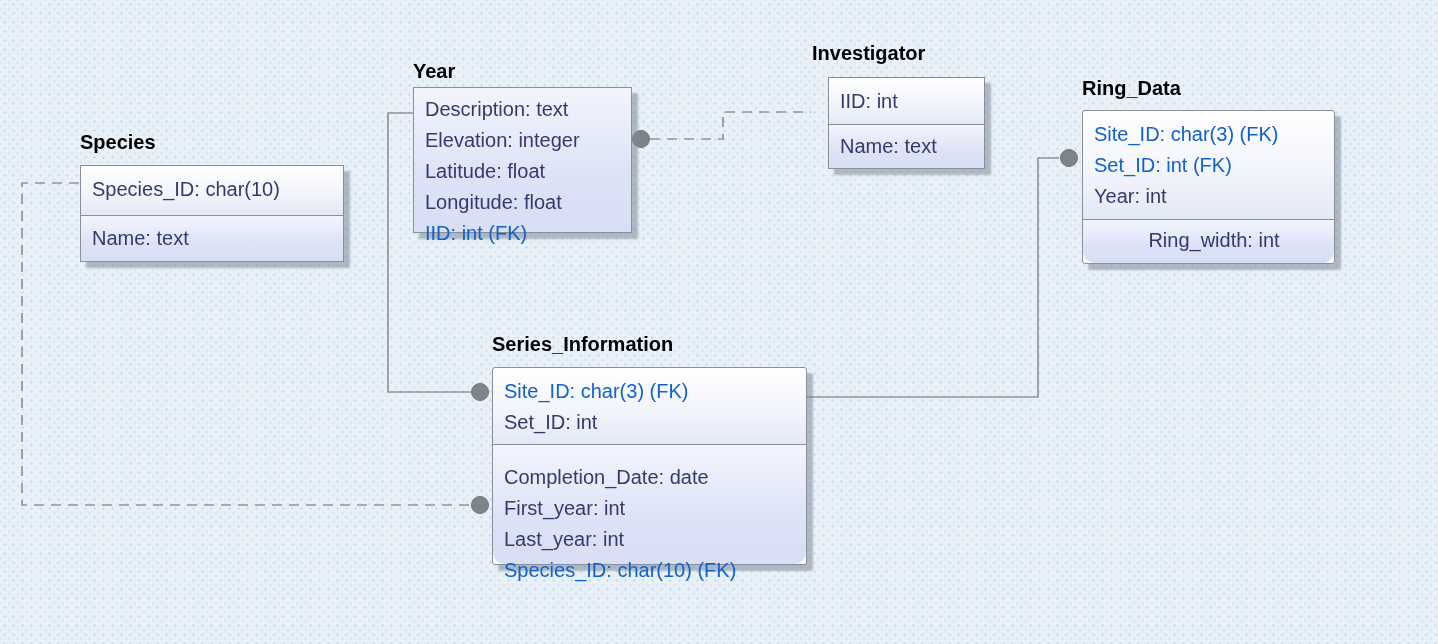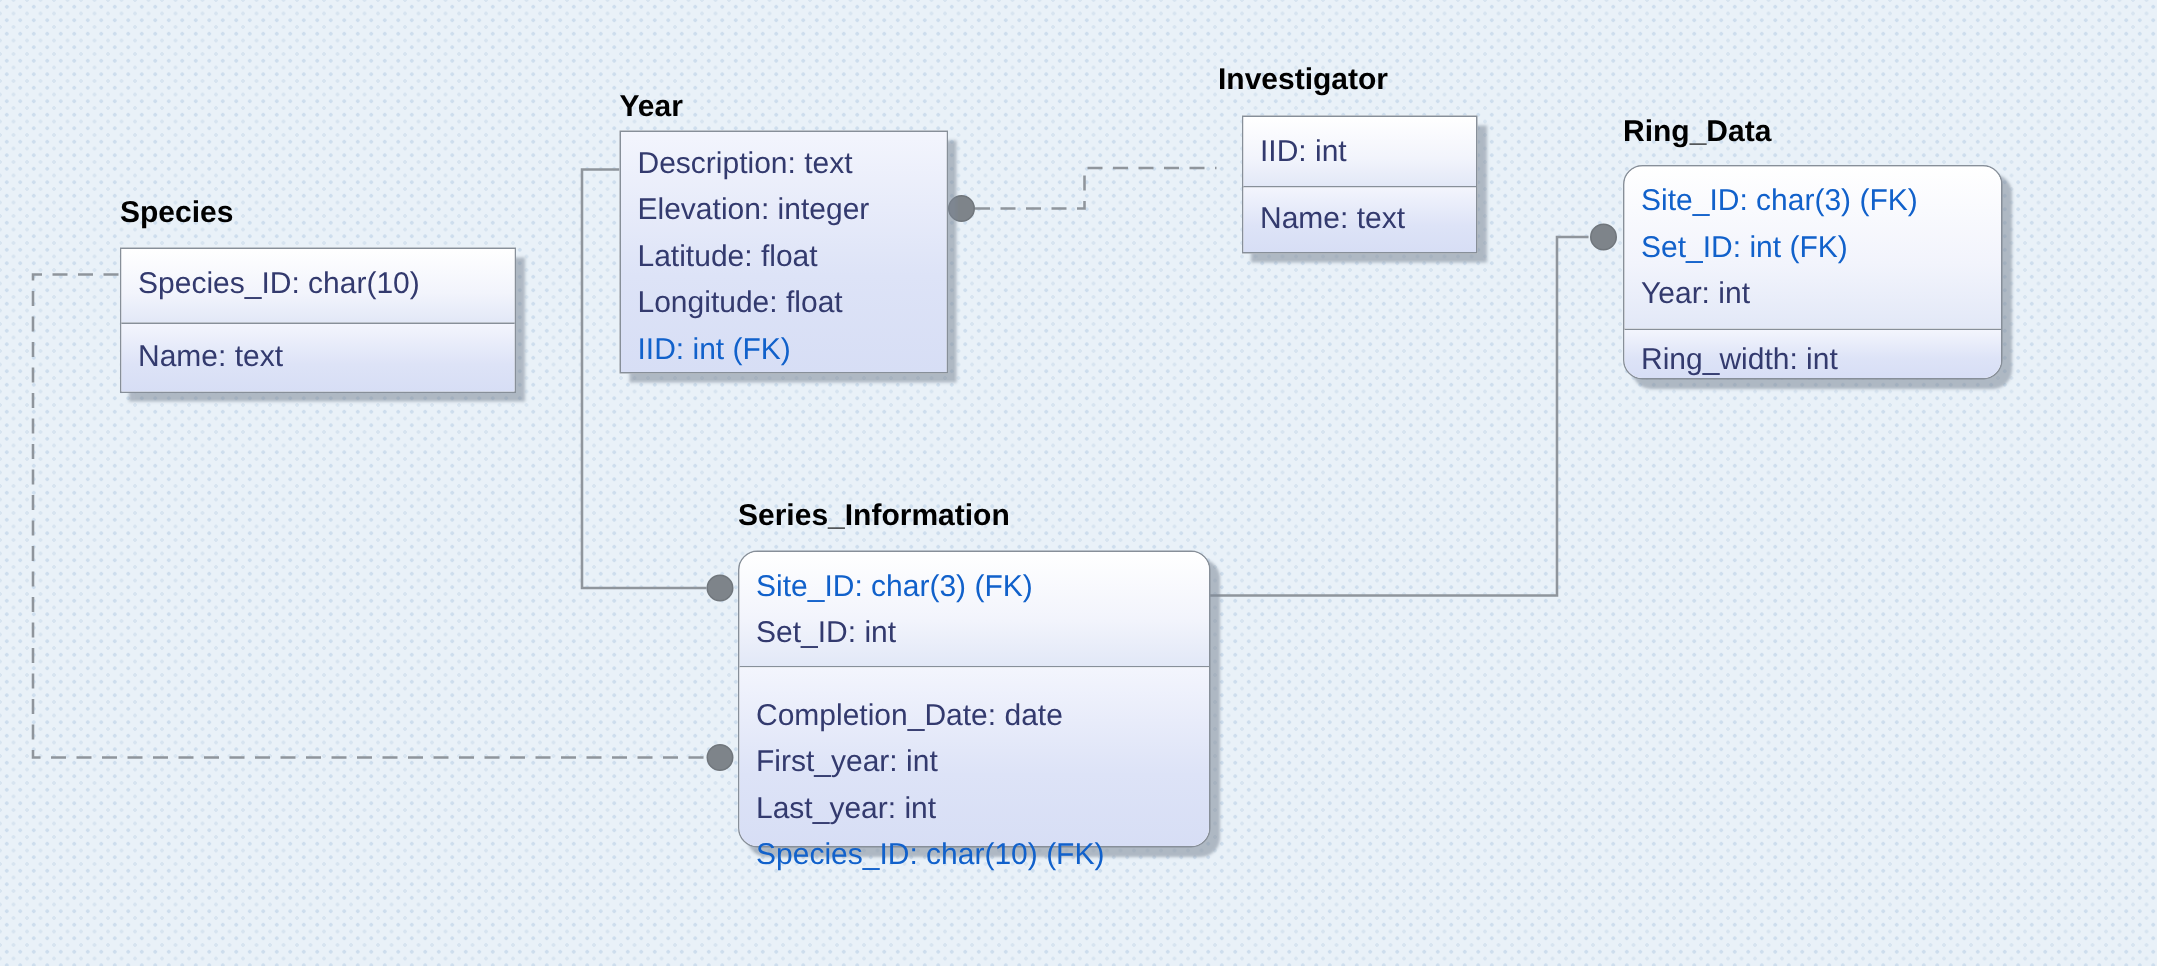--- a/index.html
+++ b/index.html
@@ -27,21 +27,21 @@
     position:absolute;z-index:3;
     font-size:20px;font-weight:bold;color:#000000;
     white-space:nowrap;
   }
   .entity{
     position:absolute;z-index:2;
     border:1px solid #878f99;
     box-shadow:6px 6px 2px rgba(125,137,152,0.55);
     background:#ffffff;
   }
-  .entity.rounded{border-radius:13px;}
+  .entity.rounded{border-radius:3px;}
   .entity .hdr{
     background:linear-gradient(180deg,#ffffff 0%,#f2f4fc 60%,#e2e8f7 100%);
     border-bottom:1px solid #878f99;
     box-sizing:border-box;
   }
   .entity .bod{
     background:linear-gradient(180deg,#f3f5fd 0%,#dde3f7 60%,#d7def5 100%);
     box-sizing:border-box;
   }
   .entity.rounded .hdr{border-radius:12px 12px 0 0;}
@@ -55,31 +55,31 @@
 
   
   #t-species{left:80px;top:131px;}
   #e-species{left:80px;top:165px;width:262px;}
   #e-species .hdr{height:50px;padding-top:8px;}
   #e-species .bod{height:45px;padding-top:7px;}
 
   #t-site{left:413px;top:60px;}
   #e-site{left:413px;top:87px;width:217px;}
   #e-site .hdr{height:55px;padding-top:12px;}
-  #e-site .bod{height:160px;padding-top:6px;}
+  #e-site .bod{height:144px;padding-top:6px;}
 
   #t-investigator{left:812px;top:42px;}
   #e-investigator{left:812px;top:77px;width:155px;margin-left:16px;}
   #e-investigator .hdr{height:47px;padding-top:8px;}
   #e-investigator .bod{height:43px;padding-top:6px;}
 
   #t-ring{left:1082px;top:77px;}
   #e-ring{left:1082px;top:110px;width:251px;}
   #e-ring .hdr{height:109px;padding-top:8px;}
-  #e-ring .bod{height:32px;padding-top:5px;}
+  #e-ring .bod{height:43px;padding-top:5px;text-align:center;}
 
   #t-series{left:492px;top:333px;}
   #e-series{left:492px;top:367px;width:313px;}
   #e-series .hdr{height:77px;padding-top:8px;}
   #e-series .bod{height:119px;padding-top:17px;}
 </style>
 </head>
 <body>
 
 <div id="canvas">

